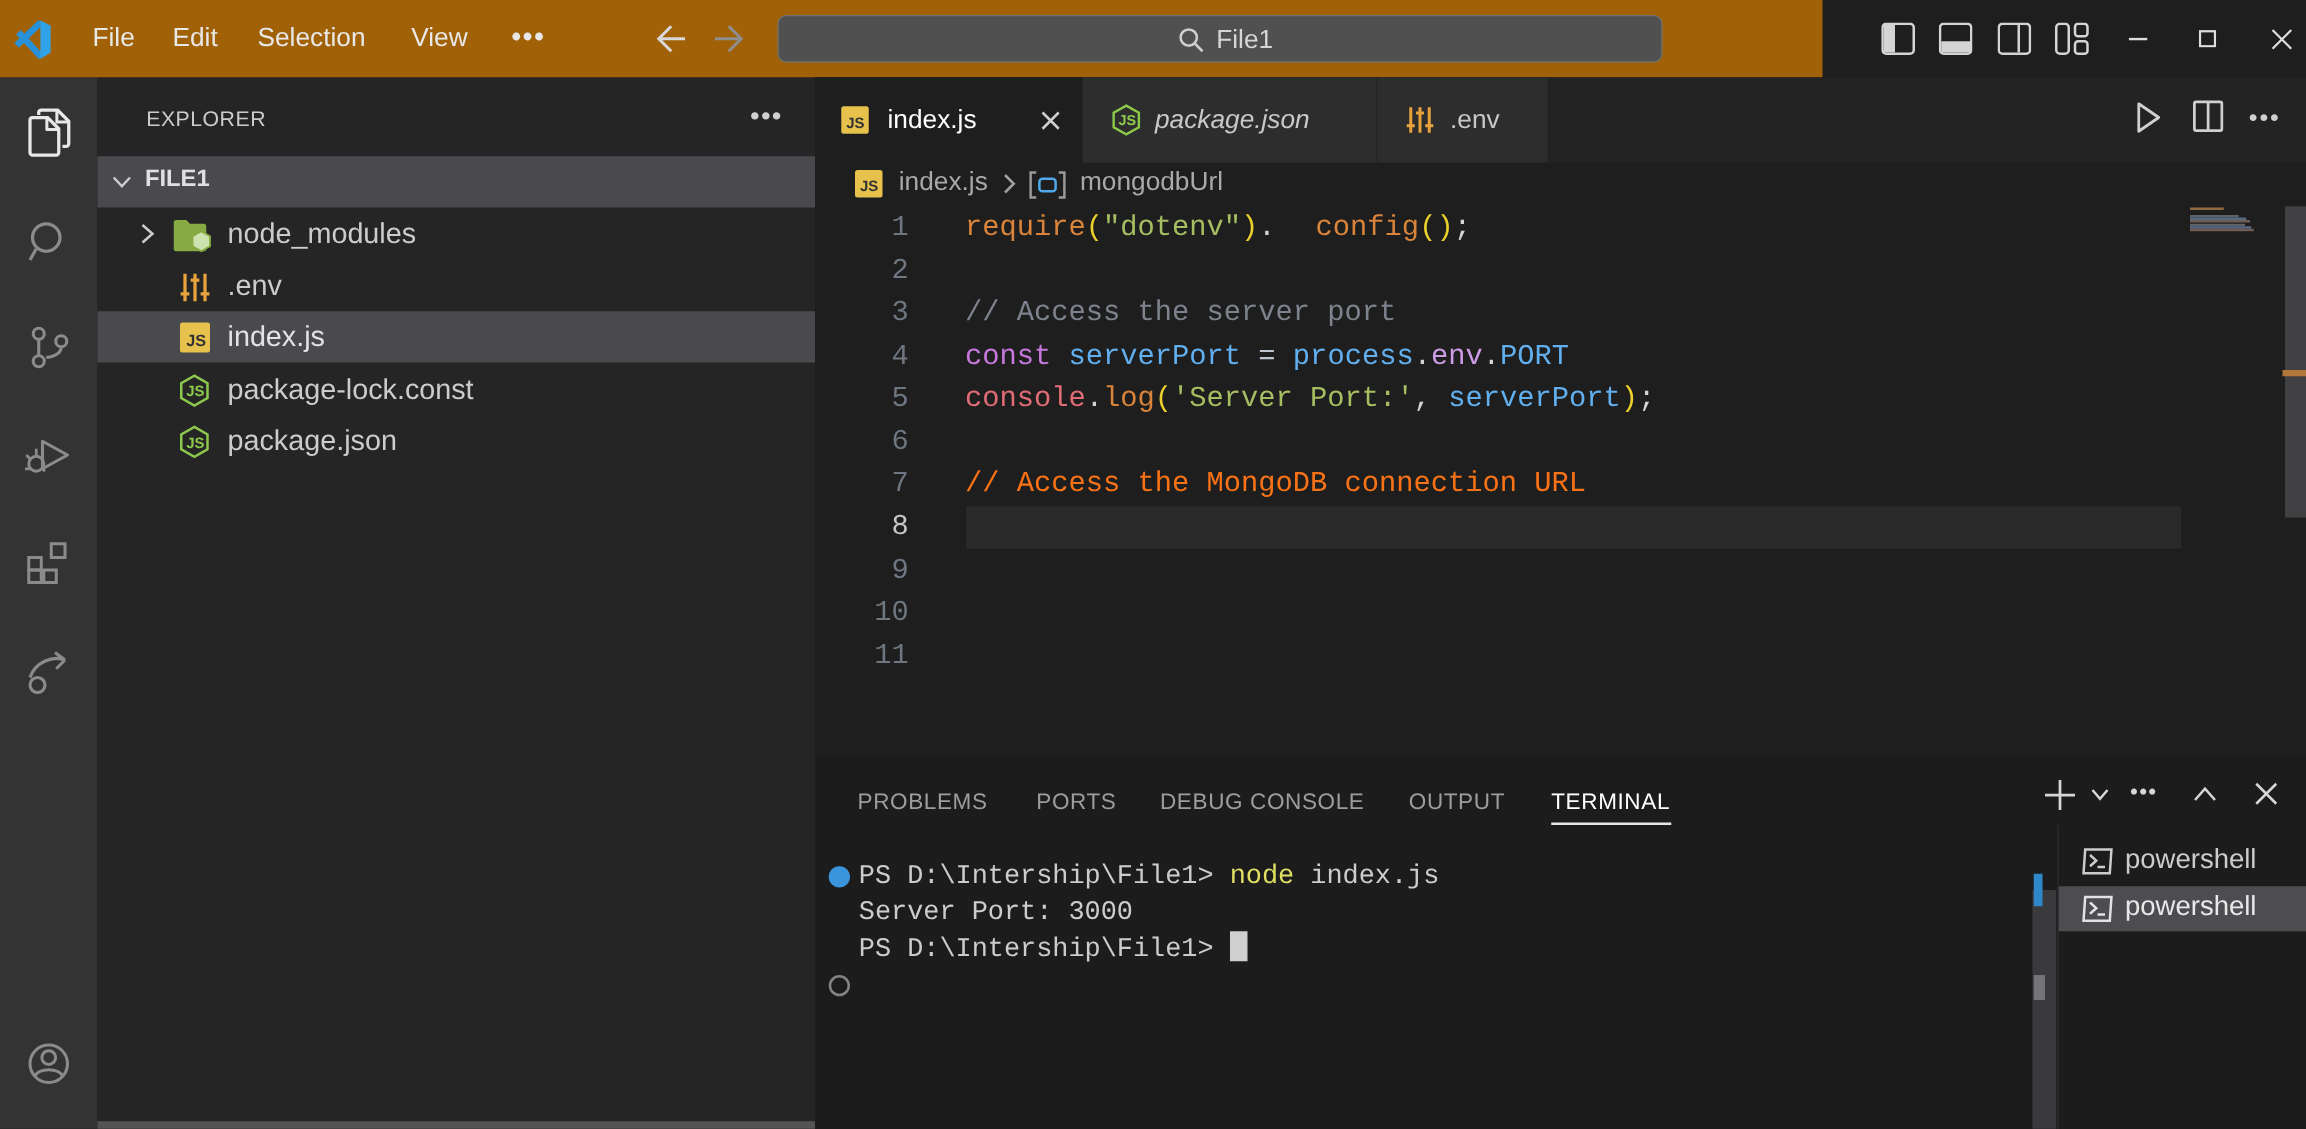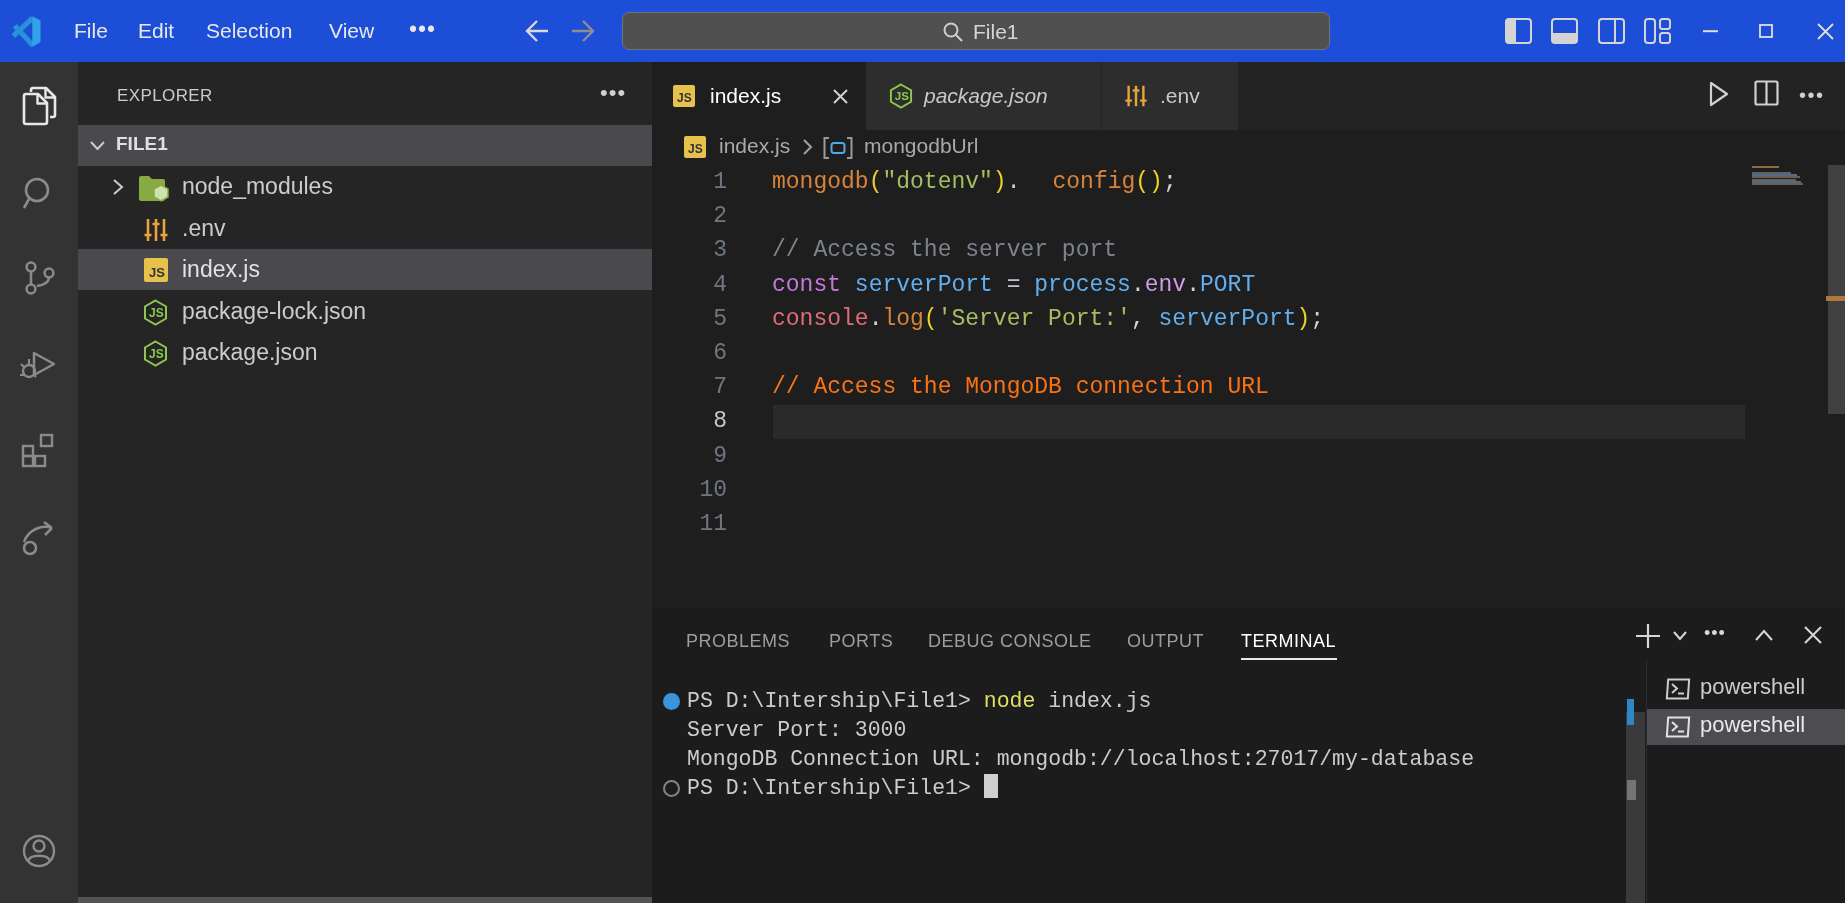--- a/index.html
+++ b/index.html
@@ -7,21 +7,21 @@
     font-family:"Liberation Sans", sans-serif; }
   .abs { position:absolute; }
   .mono { font-family:"Liberation Mono", monospace; }
   .cl, .tl { white-space:pre; }
   svg { display:block; }
 </style>
 </head>
 <body>
 <div class="abs" style="left:0;top:0;width:1845px;height:903px;">
 
-  <div class="abs" id="titlebar" style="left:0;top:0;width:1845px;height:62px;background:#1d4ed8;padding-left:48px;">
+  <div class="abs" id="titlebar" style="left:0;top:0;width:1458px;height:62px;background:#a16207;padding-left:48px;">
 
     <svg class="abs" style="left:10px;top:14px;" width="34" height="35" viewBox="0 0 34 35">
       <polygon points="6.7,10.0 24.9,29.7 21.1,33.3 2.9,13.6" fill="#2791d9"></polygon>
       <polygon points="1.5,20.3 20.9,2.0 24.3,5.9 5.1,24.1" fill="#2791d9"></polygon>
       <polygon points="22.3,2.2 30.5,6.6 30.5,28.0 22.3,33.1" fill="#32a2e8"></polygon>
     </svg>
     <div class="abs" style="left:74px;top:19px;font-size:21px;color:#e8e8e8;">File</div>
     <div class="abs" style="left:138px;top:19px;font-size:21px;color:#e8e8e8;">Edit</div>
     <div class="abs" style="left:206px;top:19px;font-size:21px;color:#e8e8e8;">Selection</div>
     <div class="abs" style="left:329px;top:19px;font-size:21px;color:#e8e8e8;">View</div>
@@ -154,21 +154,21 @@
         <div class="abs" style="left:5px;top:7px;font-size:13px;font-weight:bold;color:#333;">JS</div>
       </div>
       <div class="abs" style="left:104px;top:7px;font-size:23px;color:#e2e2e2;">index.js</div>
     </div>
 
     <div class="abs" style="left:0;top:228.5px;width:574px;height:41px;">
       <svg class="abs" style="left:65px;top:8px;" width="25" height="27" viewBox="0 0 25 27">
         <polygon points="12.5,1.5 23,7.5 23,19.5 12.5,25.5 2,19.5 2,7.5" stroke="#8cc84b" stroke-width="2" fill="none"></polygon>
         <text x="6" y="18" font-family="Liberation Sans" font-size="12" font-weight="bold" fill="#8cc84b">JS</text>
       </svg>
-      <div class="abs" style="left:104px;top:7px;font-size:23px;">package-lock.json</div>
+      <div class="abs" style="left:104px;top:7px;font-size:23px;">package-lock.const</div>
     </div>
 
     <div class="abs" style="left:0;top:270px;width:574px;height:41px;">
       <svg class="abs" style="left:65px;top:8px;" width="25" height="27" viewBox="0 0 25 27">
         <polygon points="12.5,1.5 23,7.5 23,19.5 12.5,25.5 2,19.5 2,7.5" stroke="#8cc84b" stroke-width="2" fill="none"></polygon>
         <text x="6" y="18" font-family="Liberation Sans" font-size="12" font-weight="bold" fill="#8cc84b">JS</text>
       </svg>
       <div class="abs" style="left:104px;top:7px;font-size:23px;">package.json</div>
     </div>
 
@@ -244,21 +244,21 @@
           <div>5</div>
           <div>6</div>
           <div>7</div>
           <div style="color:#c6c6c6;">8</div>
           <div>9</div>
           <div>10</div>
           <div>11</div>
         </div>
 
       <div class="abs" style="left:120px;top:0;color:#d4d4d4;">
-          <div class="cl"><span style="color:#d9843a;">mongodb</span><span style="color:#ecd02c;">(</span><span style="color:#a6be61;">"dotenv"</span><span style="color:#ecd02c;">)</span>.<span style="color:#d9843a;margin-left:32px;">config</span><span style="color:#ecd02c;">()</span>;</div>
+          <div class="cl"><span style="color:#d9843a;">require</span><span style="color:#ecd02c;">(</span><span style="color:#a6be61;">"dotenv"</span><span style="color:#ecd02c;">)</span>.<span style="color:#d9843a;margin-left:32px;">config</span><span style="color:#ecd02c;">()</span>;</div>
           <div class="cl">&nbsp;</div>
           <div class="cl"><span style="color:#7d828c;">// Access the server port</span></div>
           <div class="cl"><span style="color:#c678dd;">const</span> <span style="color:#61afef;">serverPort</span> <span style="color:#bfc5ce;">=</span> <span style="color:#61afef;">process</span>.<span style="color:#cf9ce8;">env</span>.<span style="color:#61afef;">PORT</span></div>
           <div class="cl"><span style="color:#e06c75;">console</span>.<span style="color:#d9843a;">log</span><span style="color:#ecd02c;">(</span><span style="color:#a6be61;">'Server Port:'</span>, <span style="color:#61afef;">serverPort</span><span style="color:#ecd02c;">)</span>;</div>
           <div class="cl">&nbsp;</div>
           <div class="cl"><span style="color:#f97316;">// Access the MongoDB connection URL</span></div>
         </div>
     </div>
 
     <div class="abs" id="minimap" style="left:1100px;top:103px;width:93px;height:442px;">
@@ -296,21 +296,20 @@
     </svg>
     <svg class="abs" style="left:1151px;top:18px;" width="20" height="20" viewBox="0 0 20 20">
       <path d="M2 2 L18 18 M18 2 L2 18" stroke="#d7d7d7" stroke-width="2"></path>
     </svg>
 
     <div class="abs" style="left:11px;top:86px;width:17px;height:17px;border-radius:50%;background:#3b95dd;"></div>
     <div class="abs" style="left:11px;top:173px;width:17px;height:17px;border-radius:50%;border:2.5px solid #848484;"></div>
     <div class="abs mono" style="left:35px;top:80px;font-size:21.5px;line-height:29px;color:#cccccc;">
         <div class="tl">PS D:\Intership\File1&gt; <span style="color:#dfdf62;">node</span> index.js</div>
         <div class="tl">Server Port: 3000</div>
-        <div class="tl">MongoDB Connection URL: mongodb://localhost:27017/my-database</div>
         <div class="tl">PS D:\Intership\File1&gt; <span style="display:inline-block;width:14px;height:24px;background:#cfcfcf;vertical-align:-4px;"></span></div>
       </div>
 
     <div class="abs" style="left:974px;top:105px;width:19px;height:191px;background:#3a3a3c;"></div>
     <div class="abs" style="left:975px;top:173px;width:9px;height:20px;background:#747476;"></div>
     <div class="abs" style="left:975px;top:92px;width:7px;height:26px;background:#2e87c8;"></div>
 
     <div class="abs" style="left:994px;top:53px;width:1px;height:243px;background:#2e2e2e;"></div>
 
     <div class="abs" style="left:995px;top:64px;width:198px;height:38px;">

